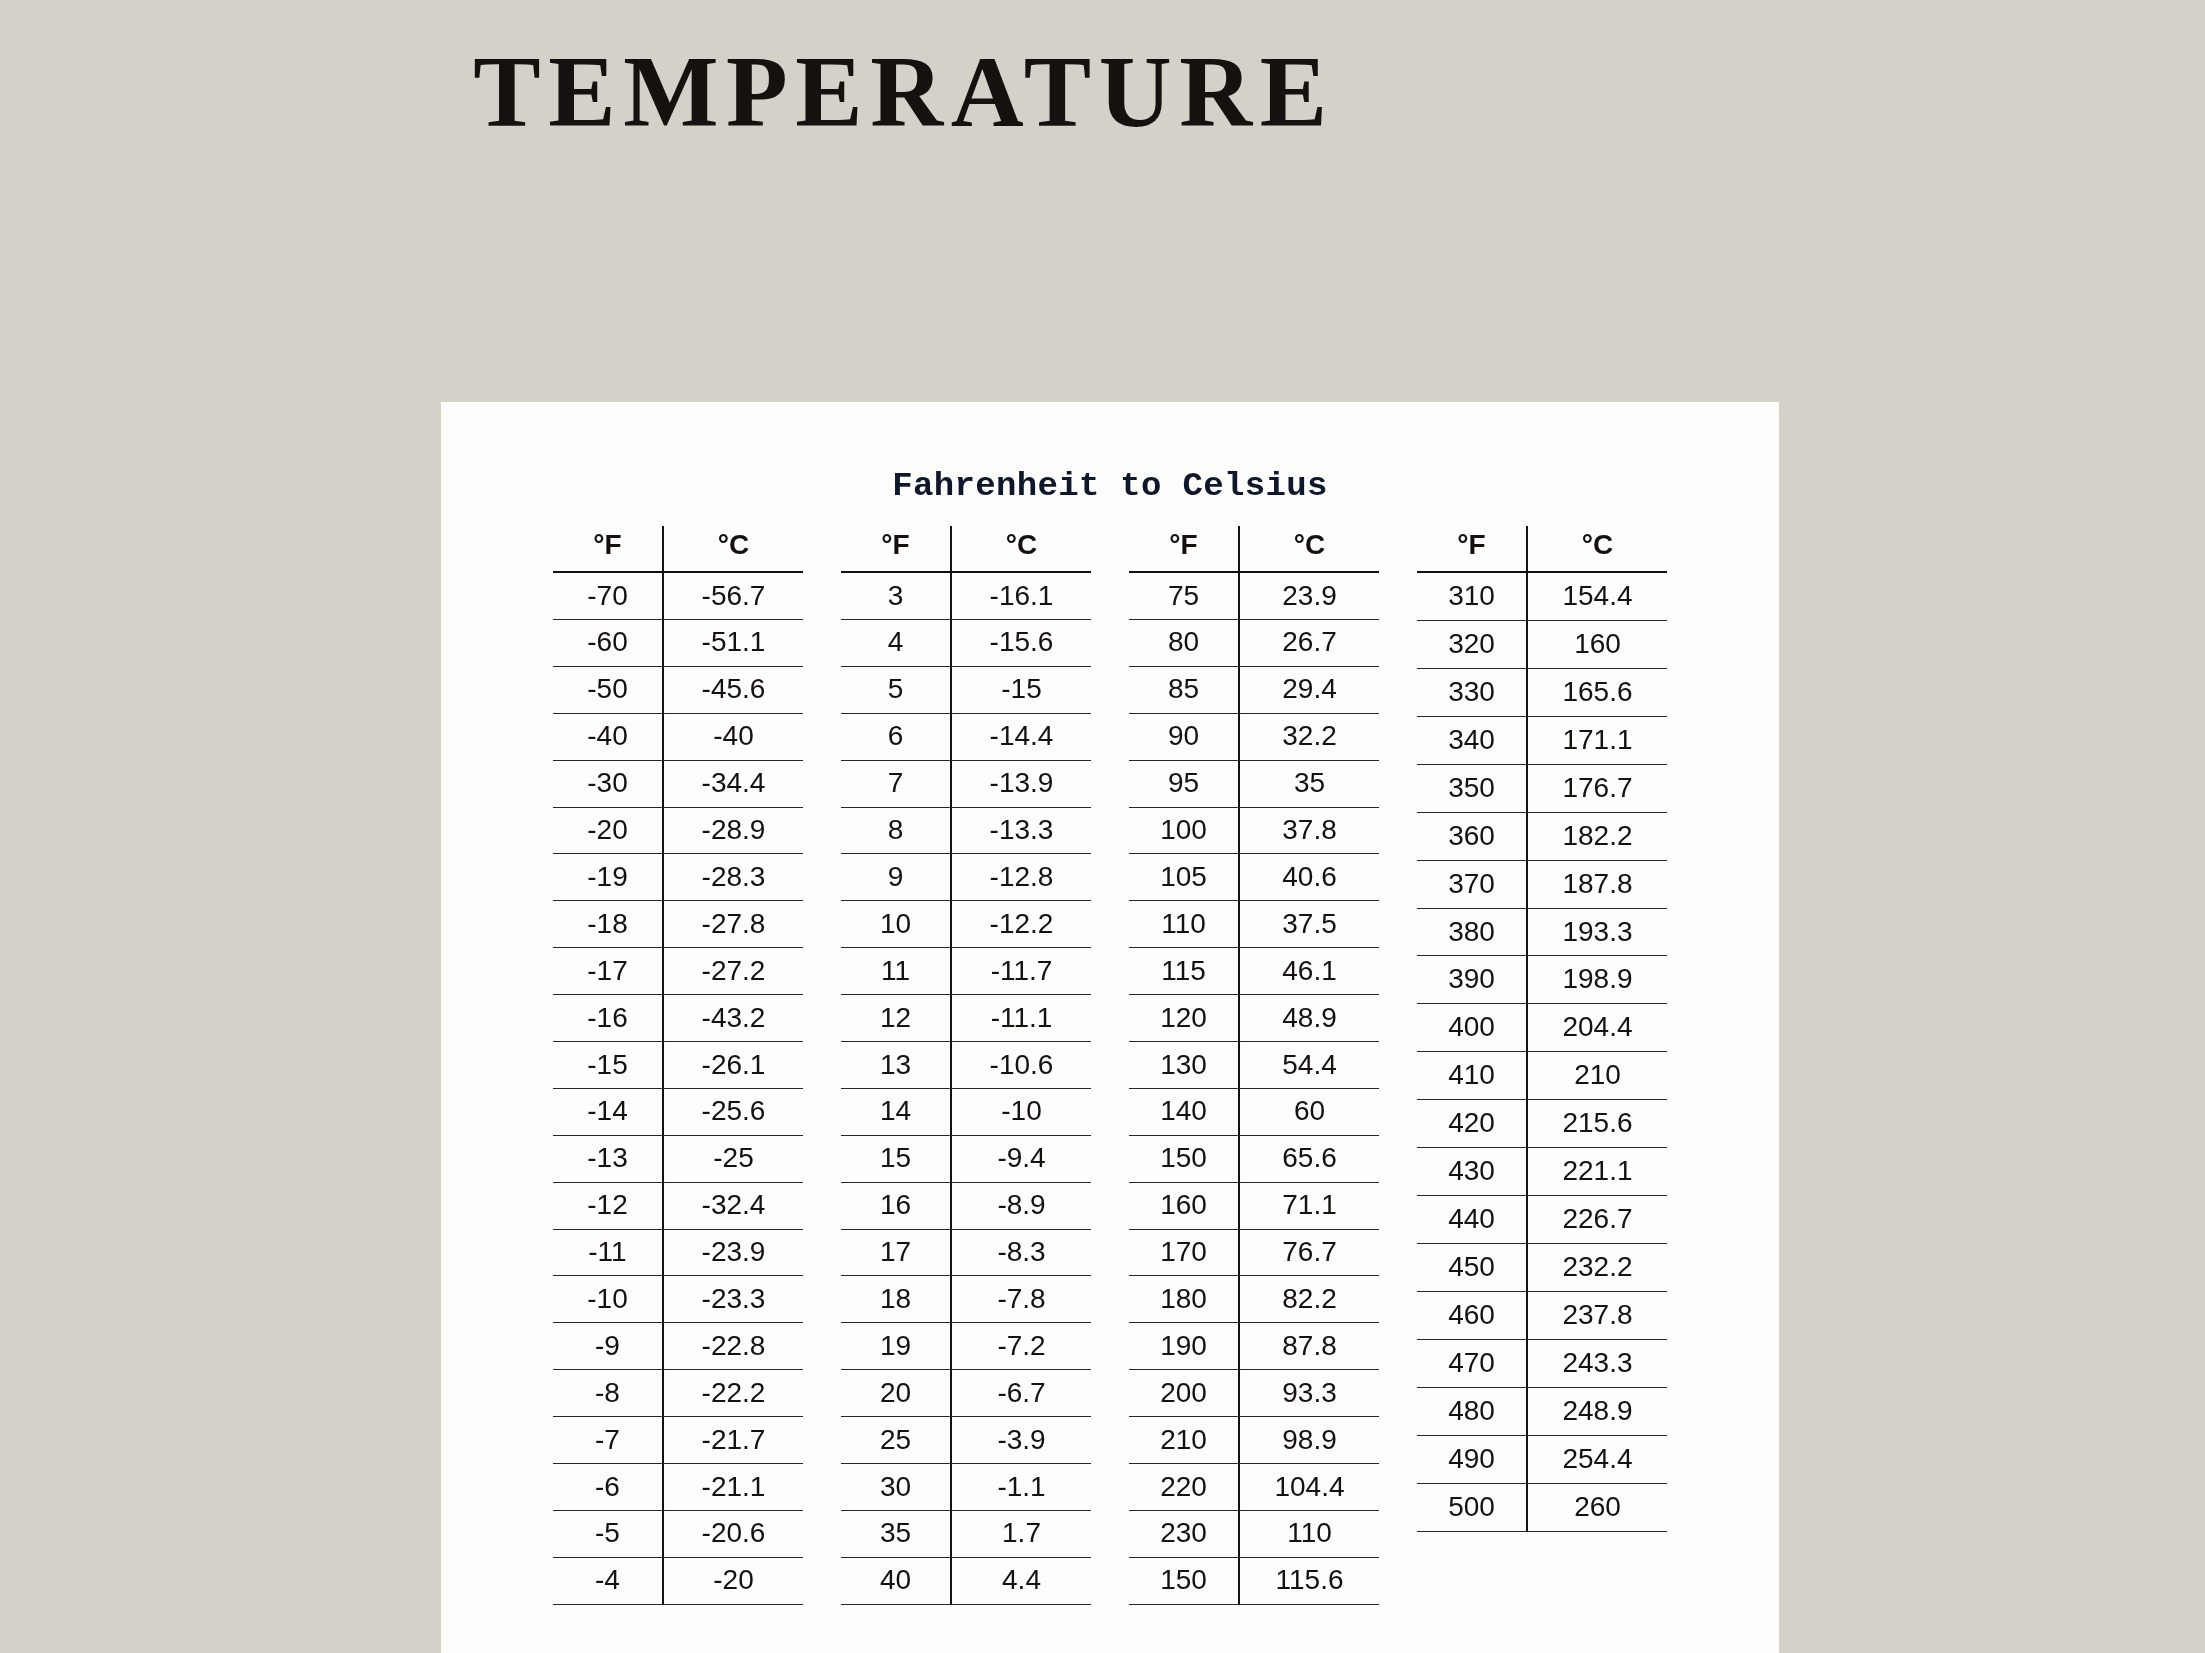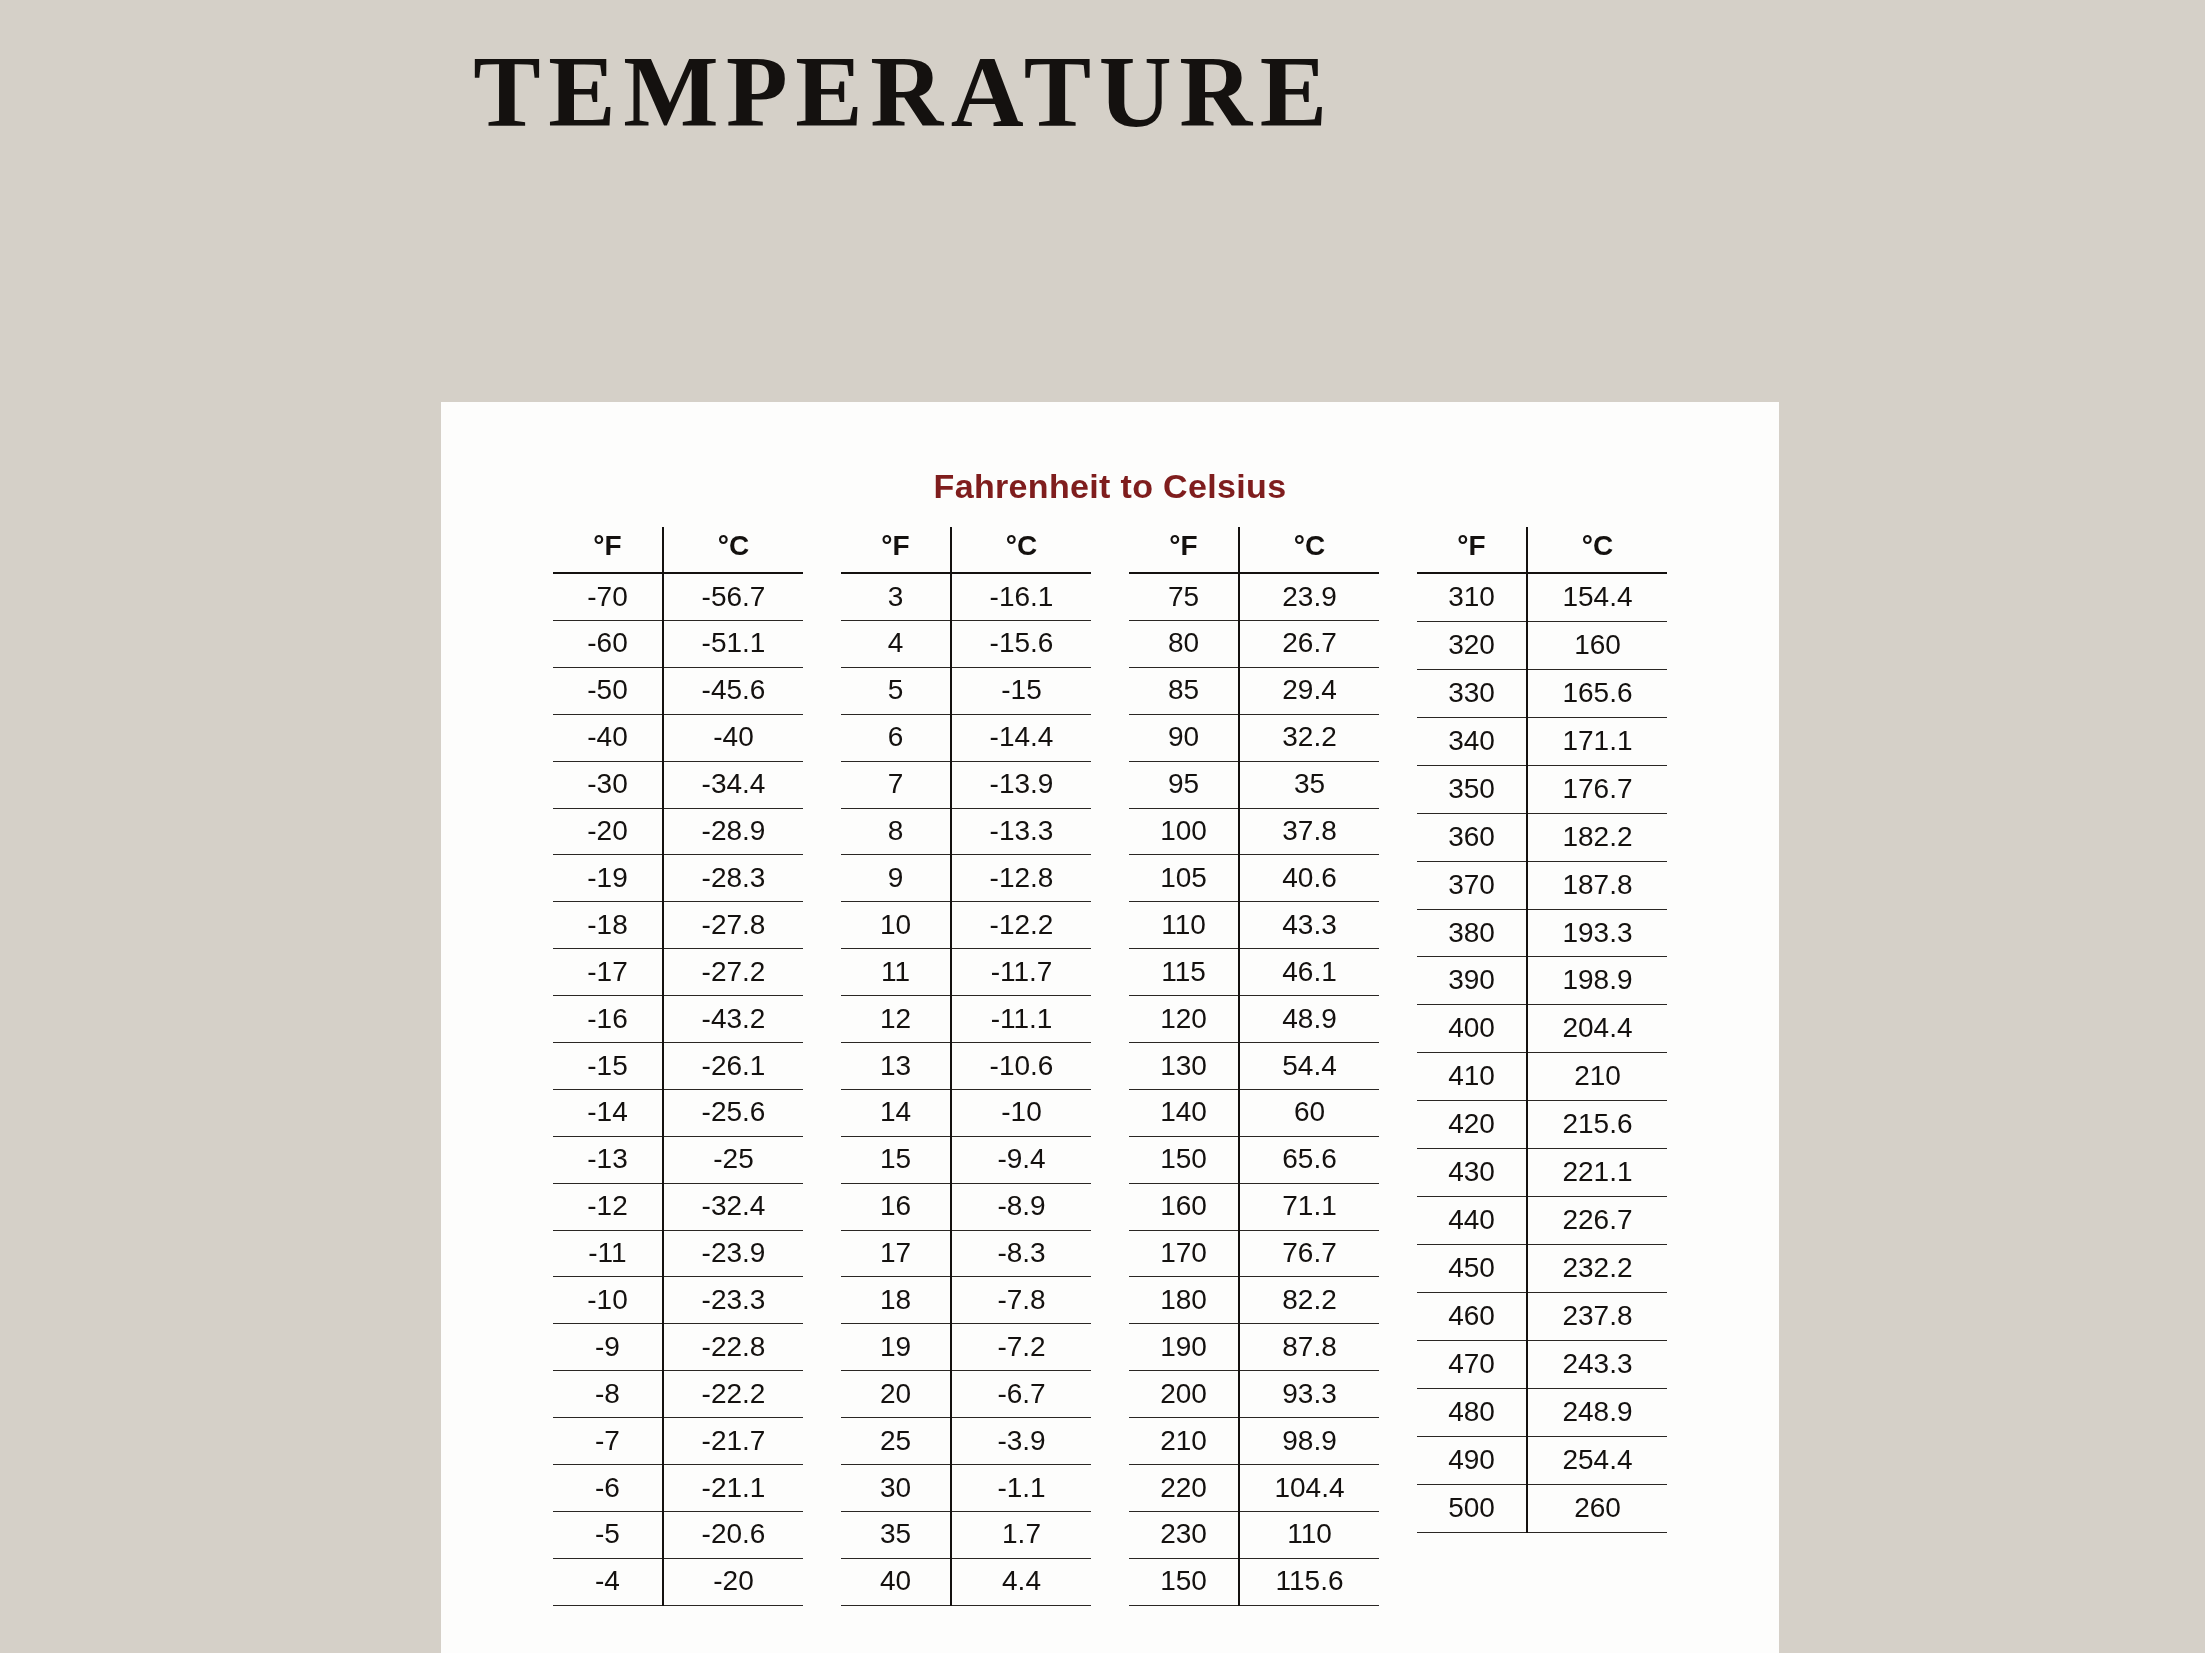--- a/index.html
+++ b/index.html
@@ -40,24 +40,24 @@
     width: 1338px;
     height: 1252px;
     background: #fdfdfc;
     overflow: hidden;
   }
   .sheet-inner {
     padding: 65px 0 0 0;
   }
   .chart-title {
     text-align: center;
-    font-family: Liberation Sans, sans-serif;
+    font-family: Liberation Mono, monospace;
     font-weight: bold;
     font-size: 34px;
-    color: #7f1d1d;
+    color: #0f172a;
     letter-spacing: 0.01em;
     margin: 0 0 21px 0;
   }
   .grid-wrap {
     display: flex;
     justify-content: center;
     gap: 0px;
   }
   table.block {
     border-collapse: collapse;
@@ -340,21 +340,21 @@
               <tr>
                 <td class="f-cell ">100</td>
                 <td class="">37.8</td>
               </tr>
               <tr>
                 <td class="f-cell ">105</td>
                 <td class="">40.6</td>
               </tr>
               <tr>
                 <td class="f-cell ">110</td>
-                <td class="">43.3</td>
+                <td class="">37.5</td>
               </tr>
               <tr>
                 <td class="f-cell ">115</td>
                 <td class="">46.1</td>
               </tr>
               <tr>
                 <td class="f-cell ">120</td>
                 <td class="">48.9</td>
               </tr>
               <tr>

